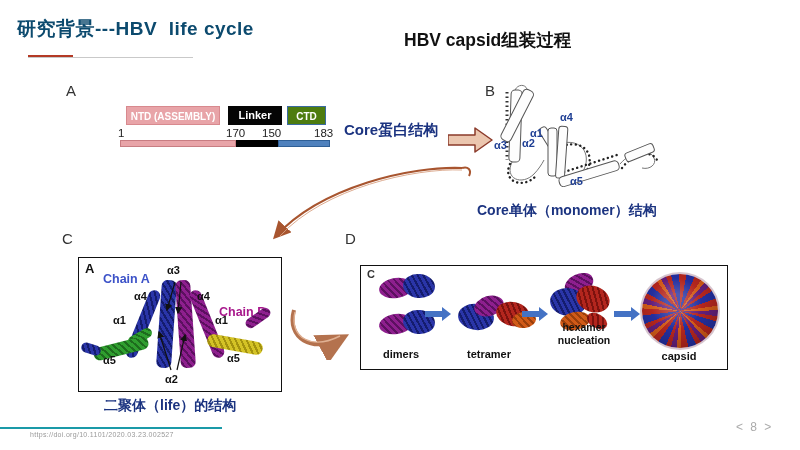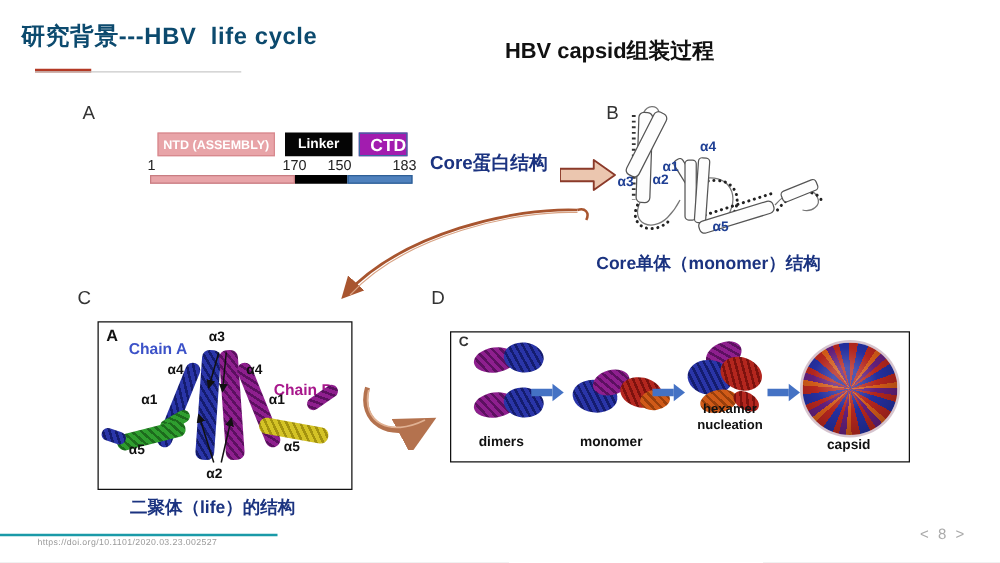--- a/index.html
+++ b/index.html
@@ -16,21 +16,21 @@
   .u-gray { left:28px; top:57px; width:165px; height:1px; background:#c9c9c9; }
   .subtitle { left:404px; top:28px; font-size:17.5px; font-weight:bold; color:#111; }
 
   .panel-label { font-size:15px; color:#333; }
   .caption { font-weight:bold; color:#1B3380; }
 
   
   .legend-box { height:19px; line-height:19px; text-align:center; color:#fff; font-weight:bold; box-sizing:border-box; }
   .ntd-box    { left:126px; top:106px; width:94px; font-size:10px; background:#E8A4A8; border:1px solid #d8898e; }
   .linker-box { left:228px; top:106px; width:54px; font-size:11px; background:#050505; }
-  .ctd-box    { left:287px; top:106px; width:39px; font-size:14px; background:#a21caf; border:1px solid #3a6aa0;text-align:right; }
+  .ctd-box    { left:287px; top:106px; width:39px; font-size:10px; background:#4d7c0f; border:1px solid #3a6aa0; }
   .tick { top:127px; font-size:11.5px; color:#222; }
   .bar { top:140px; height:7px; box-sizing:border-box; }
   .bar-pink  { left:120px; width:116px; background:#E8A4A8; border:1px solid #c87d82; }
   .bar-black { left:236px; width:42px;  background:#000; }
   .bar-blue  { left:278px; width:52px;  background:#4F81BD; border:1px solid #2f5f96; }
   .cap-a { left:344px; top:121px; font-size:15px; }
 
   
   .cap-b { left:477px; top:202px; font-size:14px; }
   .b-helix { fill:#fdfdfd; stroke:#555; stroke-width:1; }
@@ -234,21 +234,21 @@
       <div class="blob st-red" style="left:28px;top:12px;width:34px;height:26px;transform:rotate(20deg)"></div>
       <div class="blob st-orange" style="left:12px;top:38px;width:30px;height:18px;transform:rotate(-12deg)"></div>
       <div class="blob st-red" style="left:38px;top:40px;width:22px;height:14px;transform:rotate(30deg)"></div>
     </div>
 
     <div class="d-arrow" style="left:253px"></div>
 
     <div class="capsid"></div>
 
     <div class="stage-lab" style="left:5px;top:82px;width:70px">dimers</div>
-    <div class="stage-lab" style="left:95px;top:82px;width:66px">monomer</div>
+    <div class="stage-lab" style="left:95px;top:82px;width:66px">tetramer</div>
     <div class="stage-lab" style="left:190px;top:55px;width:66px;font-size:10.5px">hexamer nucleation</div>
     <div class="stage-lab" style="left:292px;top:84px;width:52px">capsid</div>
   </div>
 
   <div class="abs teal-line"></div>
   <div class="abs doi">https://doi.org/10.1101/2020.03.23.002527</div>
   <div class="abs page-ind">&lt; 8 &gt;</div>
 
 </div>
 

